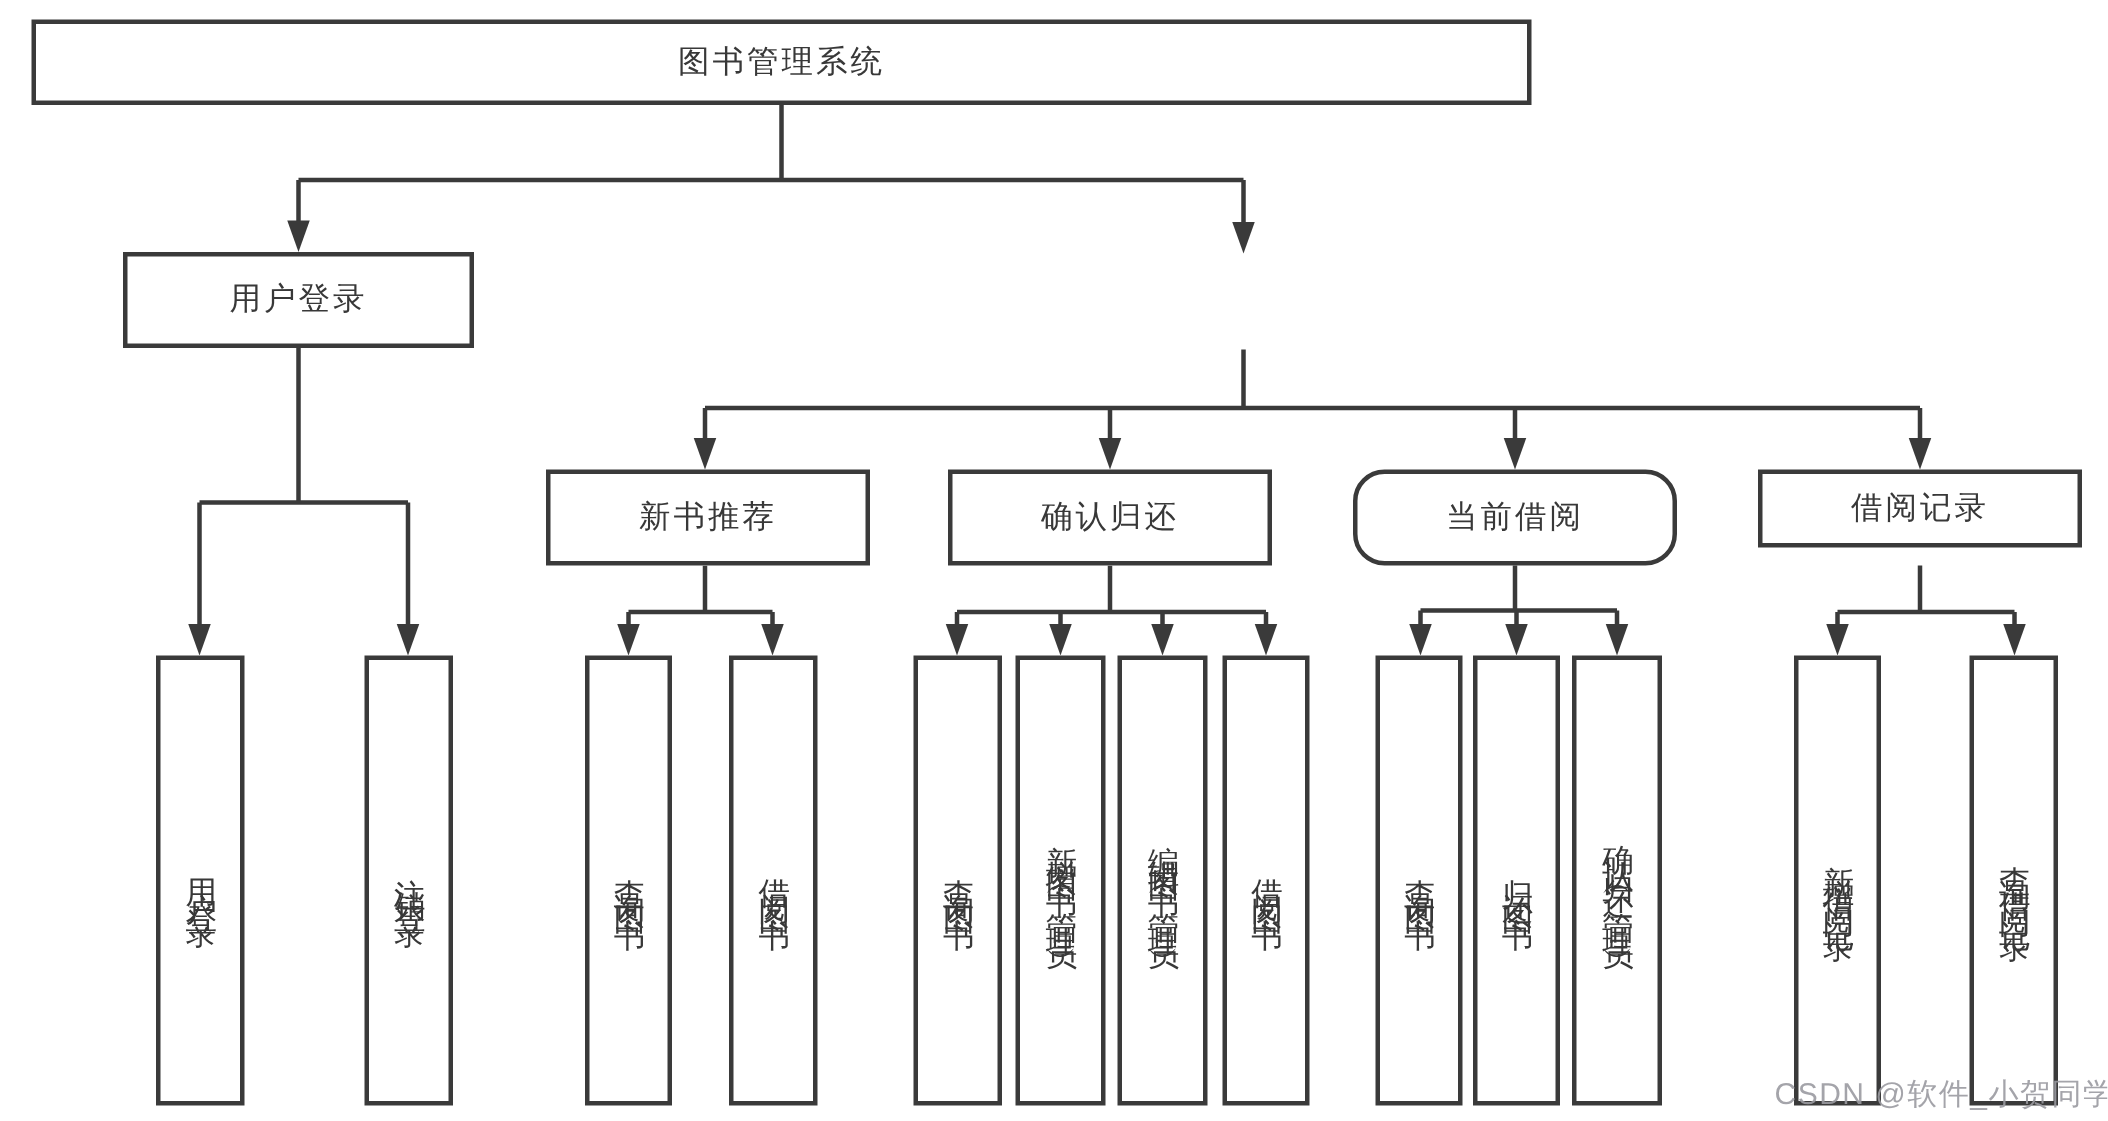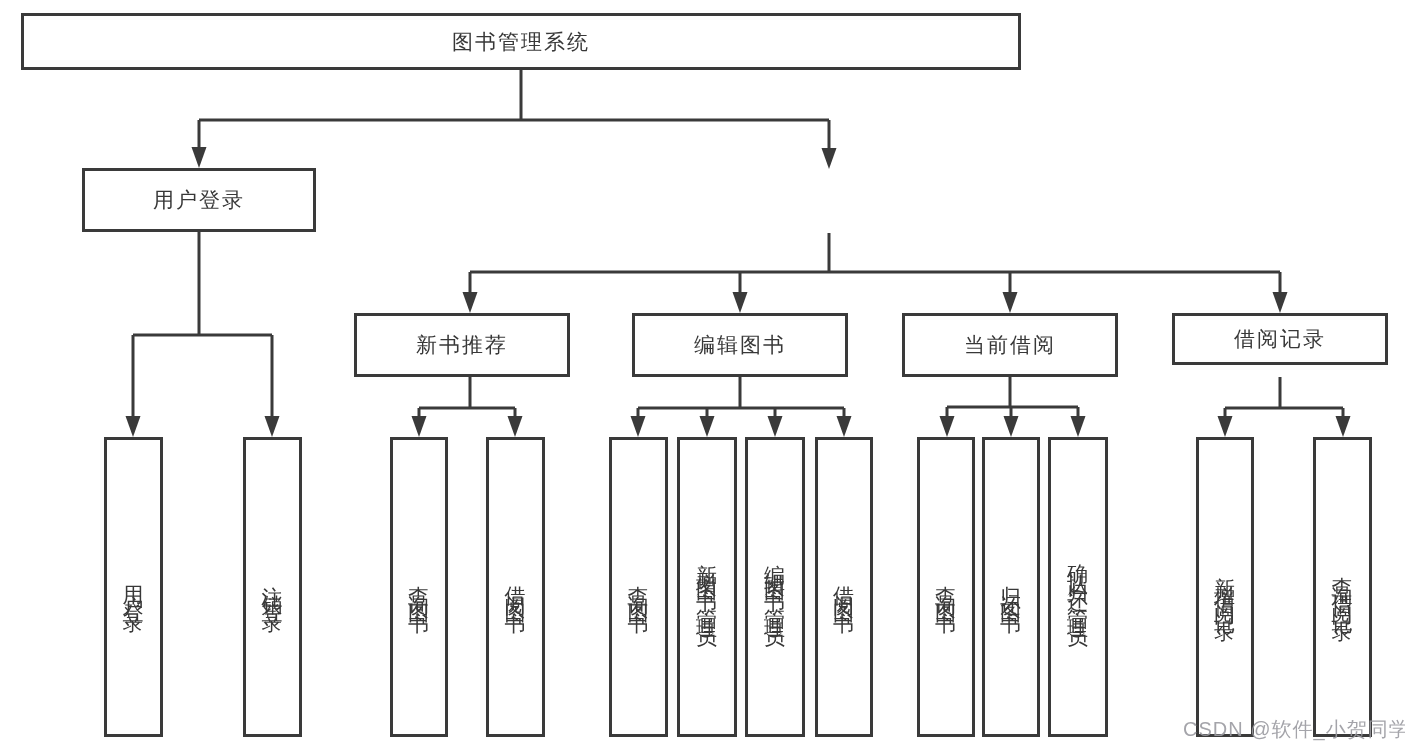--- a/index.html
+++ b/index.html
@@ -91,23 +91,23 @@
       <polygon points="1070.5,416 1085.5,416 1078,437"></polygon>
       <polygon points="1217.5,416 1232.5,416 1225,437"></polygon>
       <polygon points="1335.5,416 1350.5,416 1343,437"></polygon>
     </g>
   </svg>
 
   <div class="node" style="left:21px; top:13px; width:1000px; height:57px;">图书管理系统</div>
 
   <div class="node" style="left:82px; top:168px; width:234px; height:64px;">用户登录</div>
 
-  <div class="node" style="left:354px; top:313px; width:216px; height:64px;">新书推荐</div>
-  <div class="node" style="left:632px; top:313px; width:216px; height:64px;">编辑图书</div>
-  <div class="node" style="left:902px; top:313px; width:216px; height:64px;">当前借阅</div>
+  <div class="node" style="left:364px; top:313px; width:216px; height:64px;">新书推荐</div>
+  <div class="node" style="left:632px; top:313px; width:216px; height:64px;">确认归还</div>
+  <div class="node" style="left:902px; top:313px; width:216px; height:64px;border-radius:21px;">当前借阅</div>
   <div class="node" style="left:1172px; top:313px; width:216px; height:52px;">借阅记录</div>
 
   <div class="node leaf" style="left:104px; top:437px; width:59px; height:300px;">用户登录</div>
   <div class="node leaf" style="left:243px; top:437px; width:59px; height:300px;">注销登录</div>
 
   <div class="node leaf" style="left:390px; top:437px; width:58px; height:300px;">查询图书</div>
   <div class="node leaf" style="left:486px; top:437px; width:59px; height:300px;">借阅图书</div>
 
   <div class="node leaf" style="left:609px; top:437px; width:59px; height:300px;">查询图书</div>
   <div class="node leaf" style="left:677px; top:437px; width:60px; height:300px;">新增图书（管理员）</div>

